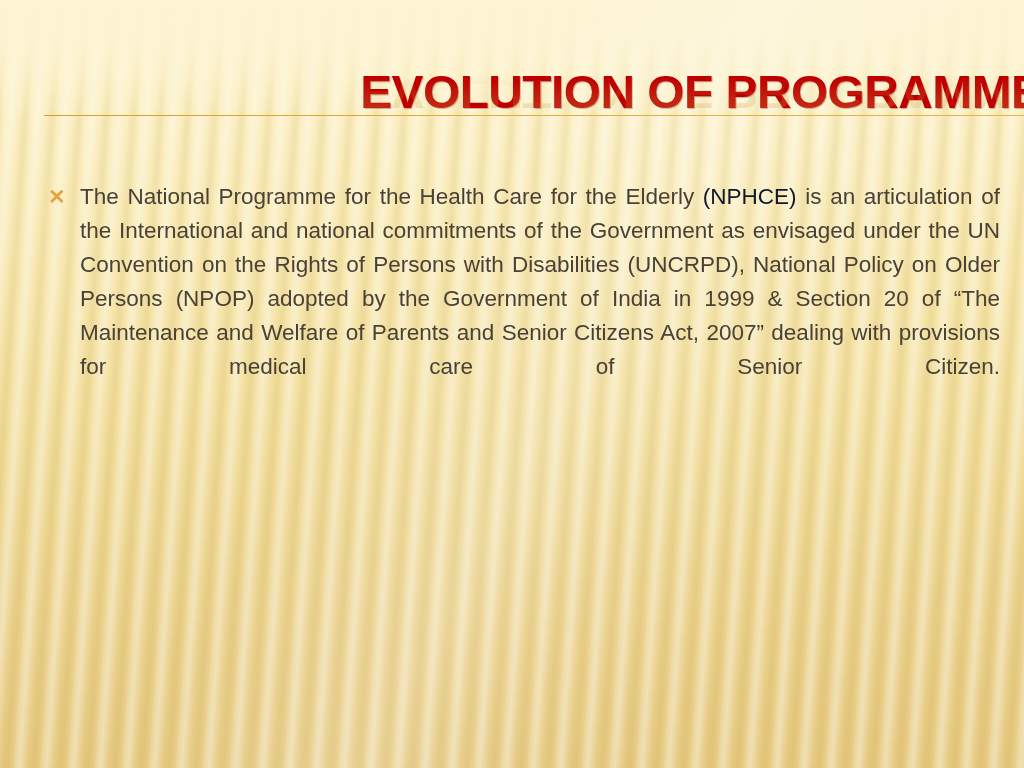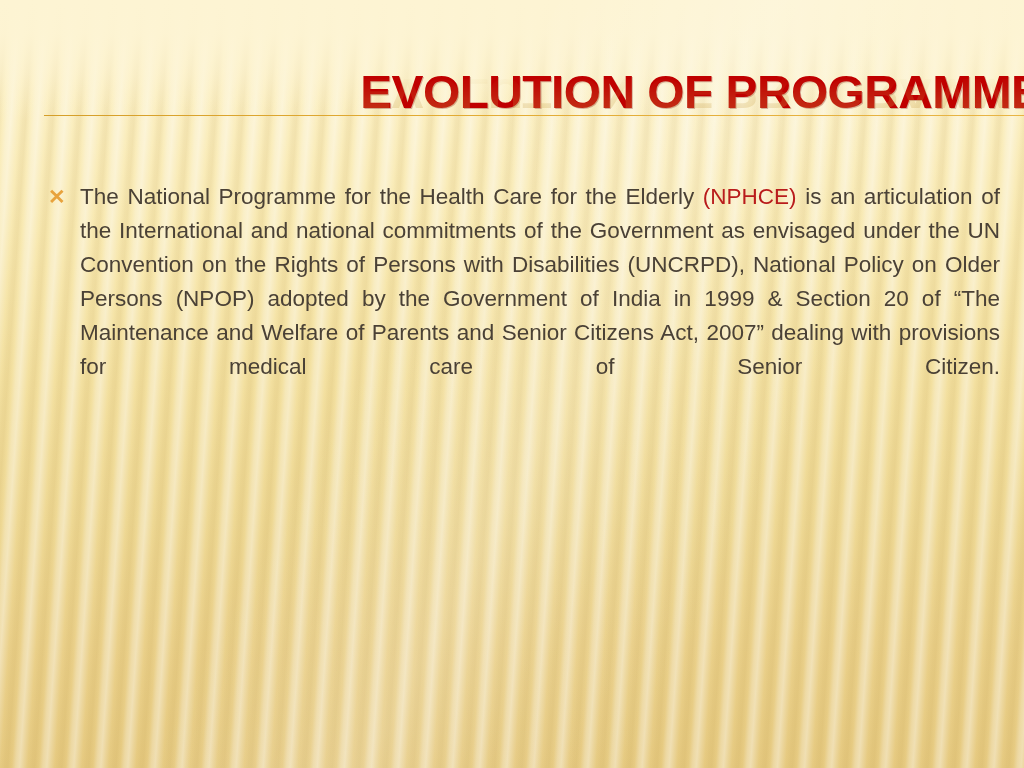--- a/index.html
+++ b/index.html
@@ -161,21 +161,21 @@
     flex: 1 1 auto;
     font-family: "Liberation Sans", sans-serif;
     font-size: 22.5px;
     line-height: 34px;
     color: #4a4136;
     text-align: justify;
     text-justify: inter-word;
     word-spacing: 0.2px;
   }
   .bullet-text .hl-red {
-    color: #b91c1c;
+    color: #0f172a;
   }
   
   .bullet-text::after {
     content: "";
     display: inline-block;
     width: 100%;
   }
 </style>
 </head>
 <body>

